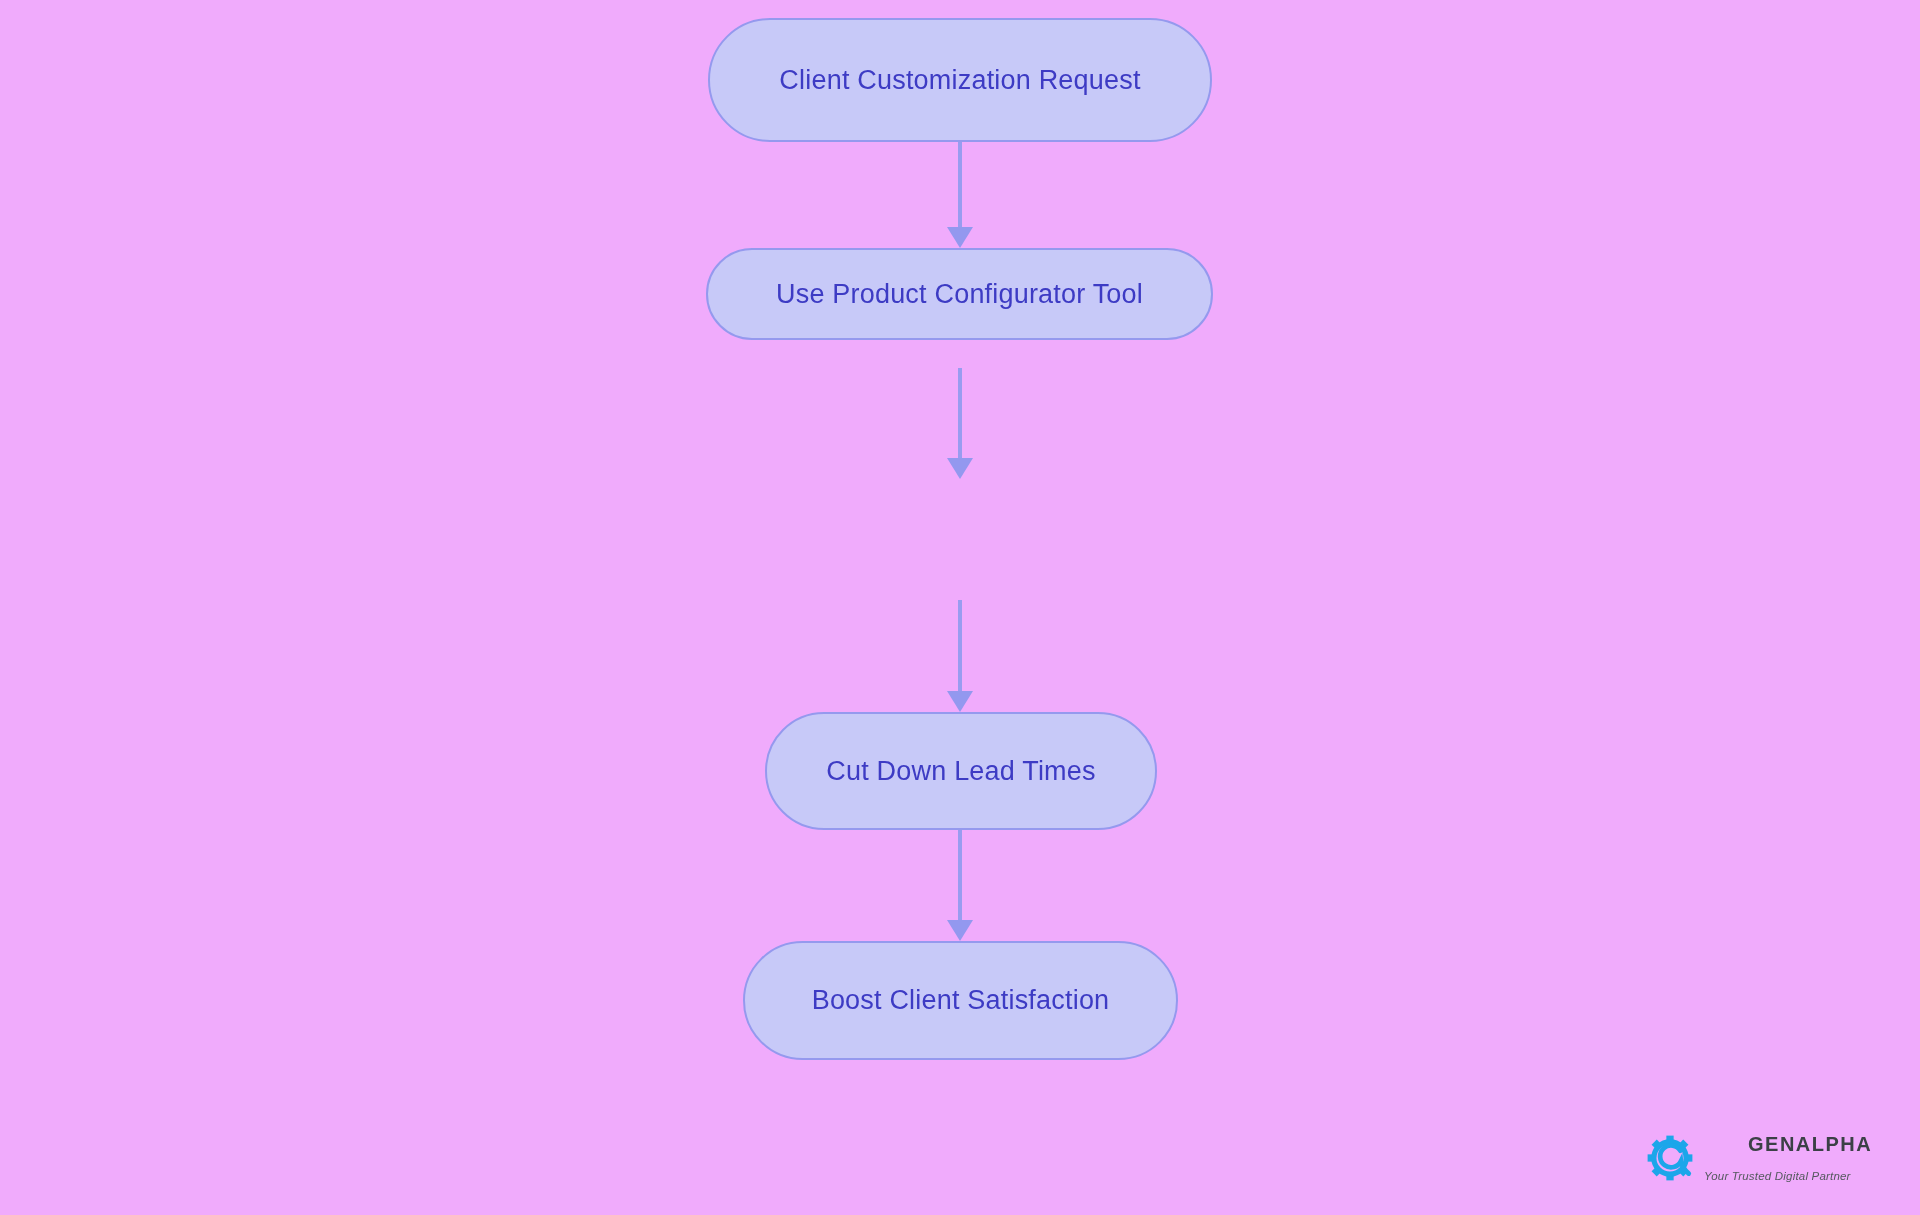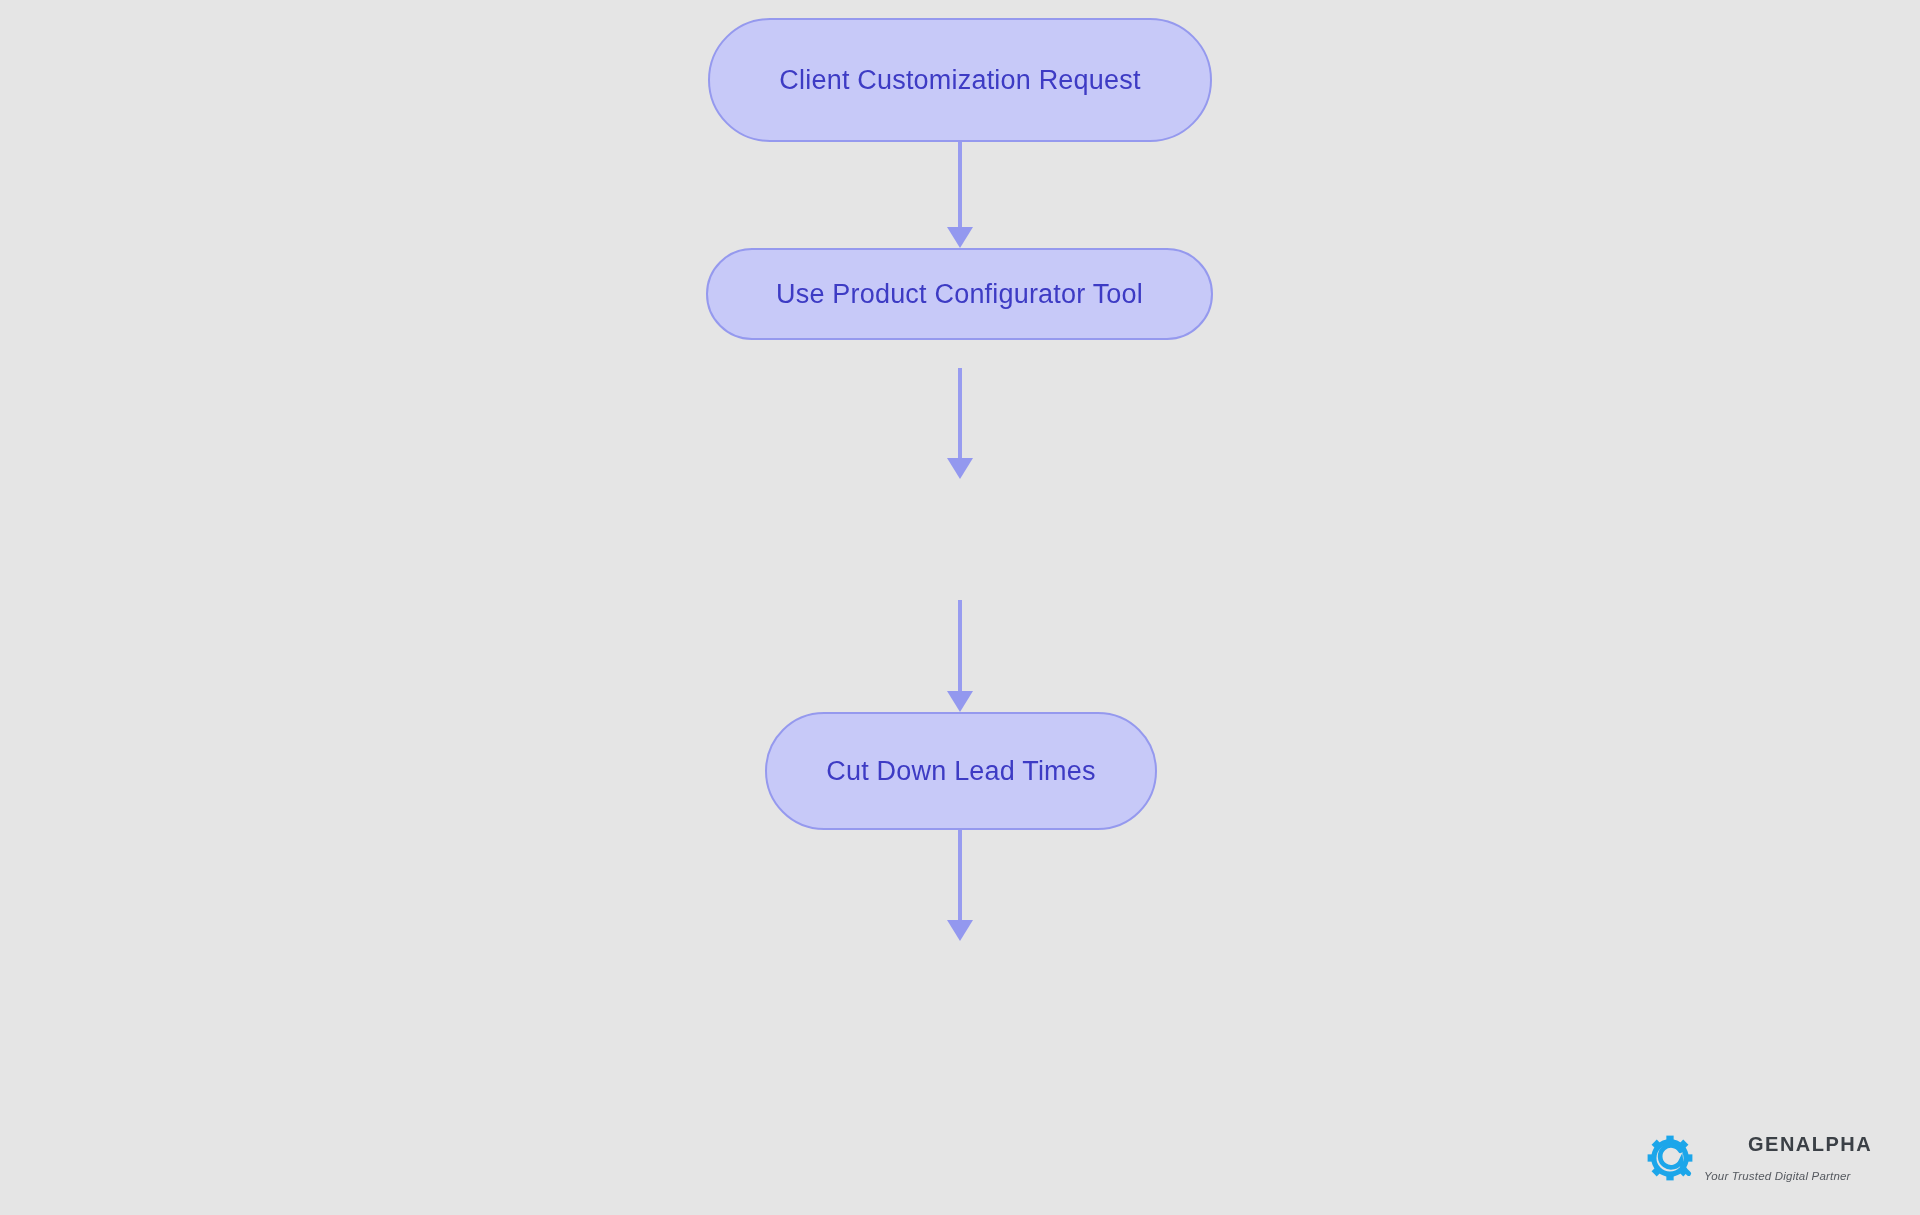--- a/index.html
+++ b/index.html
@@ -5,21 +5,21 @@
   * { margin: 0; padding: 0; box-sizing: border-box; }
   html, body {
     width: 1920px; height: 1215px;
     background: #ffffff;
     font-family: "Liberation Sans", sans-serif;
   }
   .canvas {
     position: relative;
     width: 1920px; height: 1215px;
     overflow: hidden;
-    background: #e5e5e5;
+    background: #f0abfc;
   }
   
   .node {
     position: absolute;
     display: flex; align-items: center; justify-content: center;
     background: #c7c9f8;
     border: 2px solid #9599ee;
     border-radius: 62px;
     color: #3d3bc4;
     font-size: 27px;
@@ -93,20 +93,21 @@
     <div class="head"></div>
   </div>
 
   <div class="node n4">Cut Down Lead Times</div>
 
   <div class="arrow a4">
     <div class="shaft"></div>
     <div class="head"></div>
   </div>
 
+  <div class="node n5">Boost Client Satisfaction</div>
 
   <div class="brand">
     <svg width="50" height="50" viewBox="0 0 48 48">
       <g stroke="#1ca6ea" fill="none">
 
         <g stroke-width="7">
           <line x1="39" y1="24" x2="45.5" y2="24"></line>
           <line x1="34.6" y1="34.6" x2="39.2" y2="39.2"></line>
           <line x1="24" y1="39" x2="24" y2="45.5"></line>
           <line x1="13.4" y1="34.6" x2="8.8" y2="39.2"></line>

